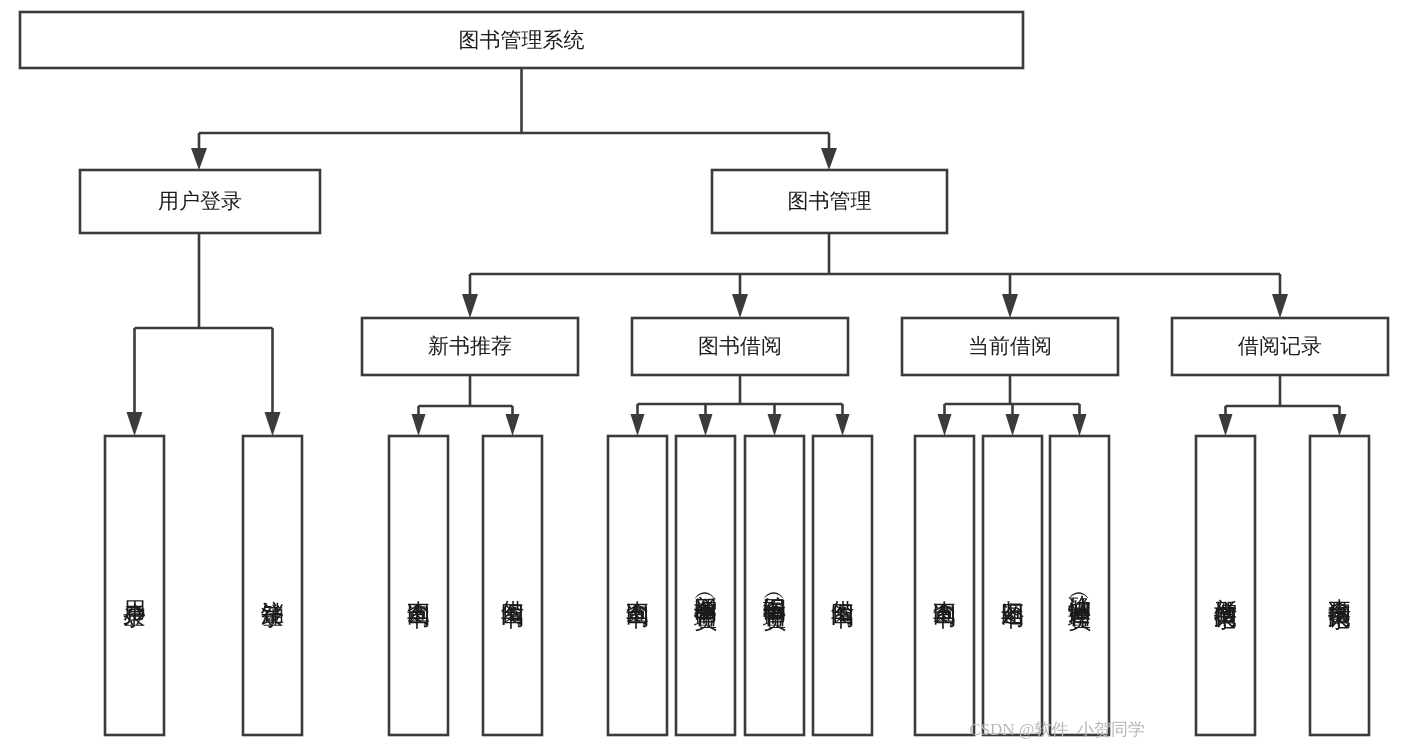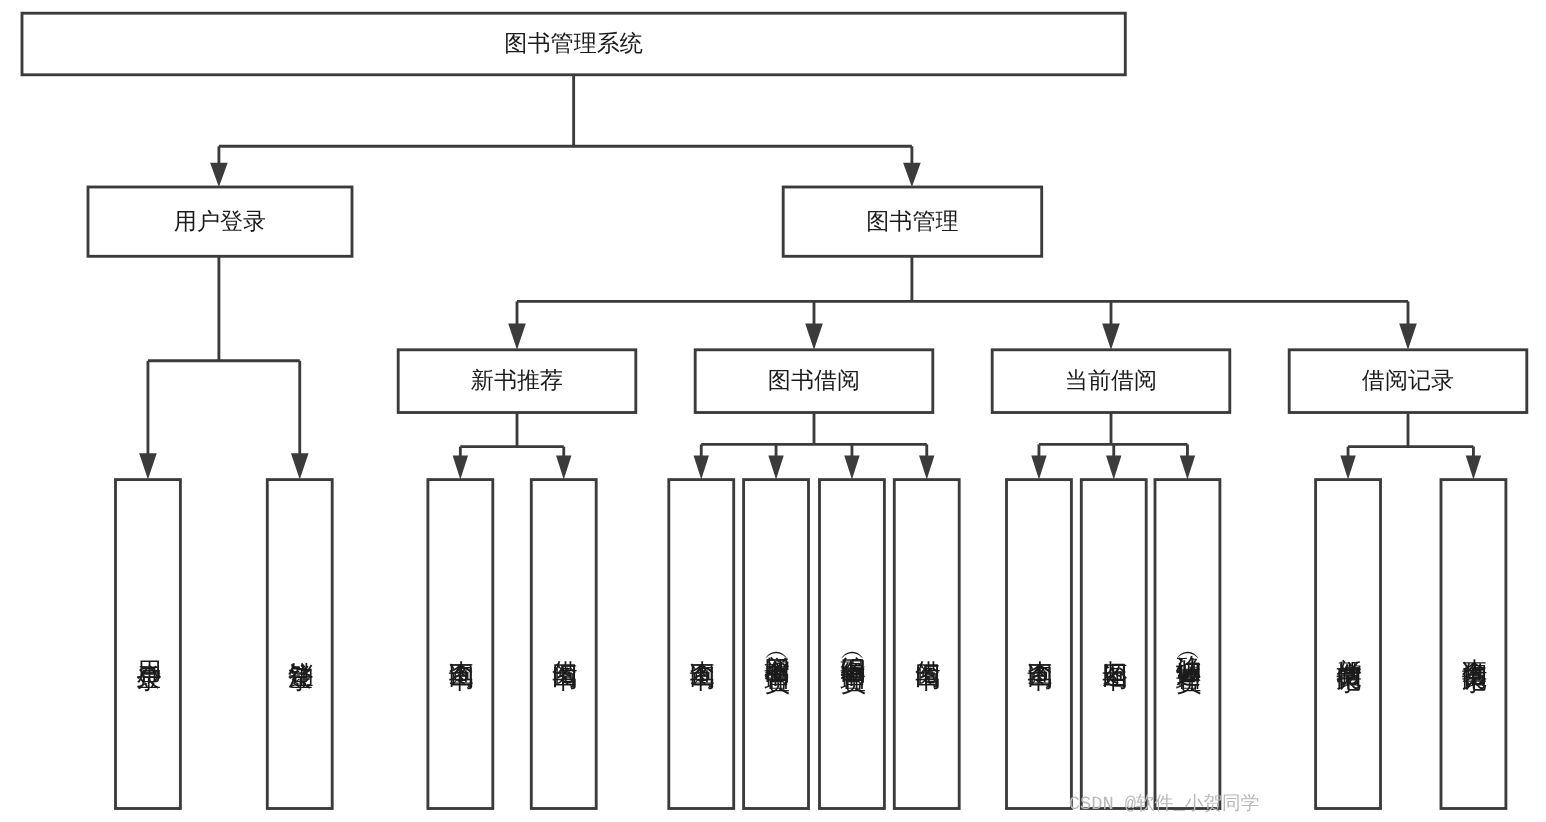--- a/index.html
+++ b/index.html
@@ -59,21 +59,21 @@
     display: flex;
     align-items: center;
     justify-content: center;
     white-space: nowrap;
     pointer-events: none;
   }
   .watermark {
     position: absolute;
     right: 8px;
     bottom: 6px;
-    font-family: Liberation Mono, monospace;
+    font-family: Liberation Serif, serif;
     font-size: 17px;
     color: #b9b9b9;
     white-space: nowrap;
   }
 </style>
 </head>
 <body>
 
 <div id="diagram-root">
 

